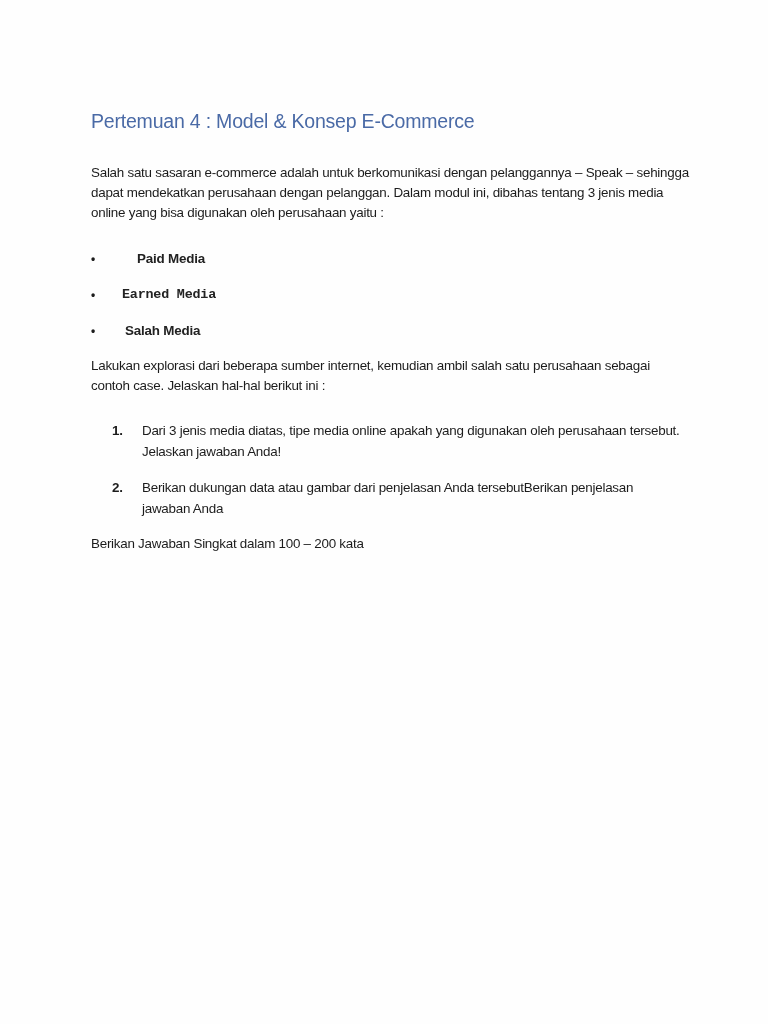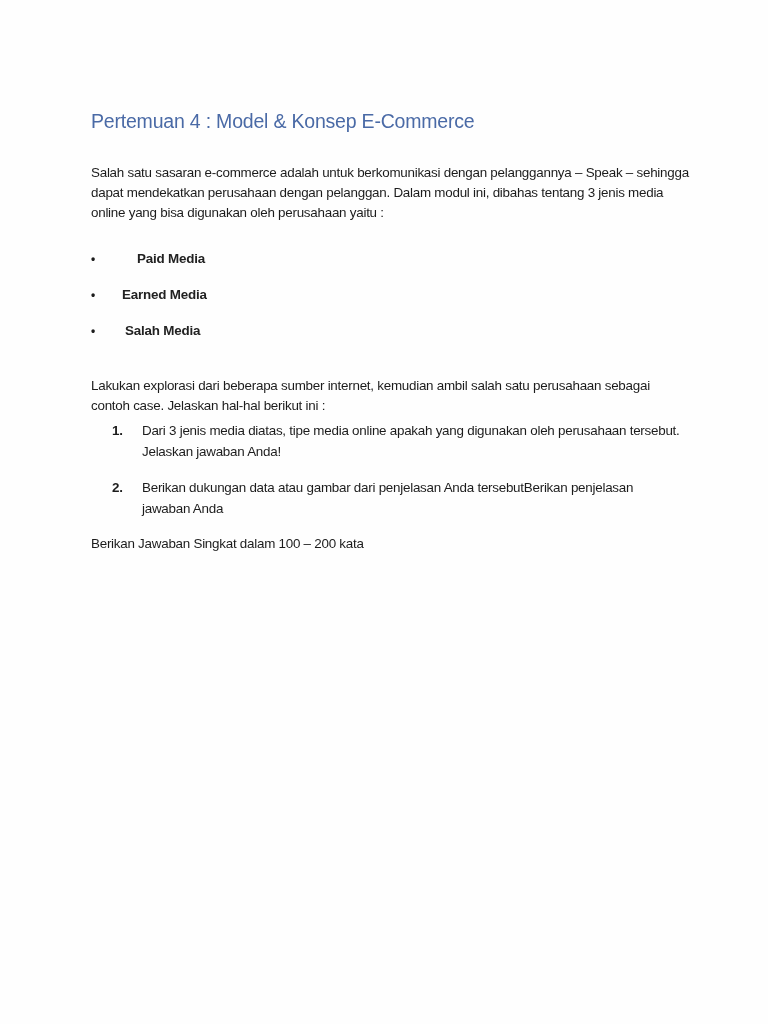--- a/index.html
+++ b/index.html
@@ -37,21 +37,21 @@
     .para {
       position: absolute;
       left: 91px;
       width: 600px;
       font-size: 13.4px;
       line-height: 20px;
       letter-spacing: -0.25px;
       margin: 0;
     }
     .p1 { top: 163px; }
-    .p2 { top: 376px; }
+    .p2 { top: 356px; }
     .p3 { top: 534px; }
 
     .bullet-row {
       position: absolute;
       left: 91px;
       height: 20px;
       font-size: 13.4px;
       line-height: 20px;
       white-space: nowrap;
     }
@@ -105,21 +105,21 @@
 
   <p class="para p1">Salah satu sasaran e-commerce adalah untuk berkomunikasi dengan pelanggannya – Speak – sehingga dapat mendekatkan perusahaan dengan pelanggan. Dalam modul ini, dibahas tentang 3 jenis media online yang bisa digunakan oleh perusahaan yaitu :</p>
 
   <div class="bullet-list">
     <div class="bullet-row b1">
       <span class="bullet-dot">•</span>
       <span class="bullet-text" style="left:34px;margin-left:12px;">Paid Media</span>
     </div>
     <div class="bullet-row b2">
       <span class="bullet-dot">•</span>
-      <span class="bullet-text" style="left:31px;">Earned Media</span>
+      <span class="bullet-text" style="left:31px;font-family:Liberation Mono, monospace;">Earned Media</span>
     </div>
     <div class="bullet-row b3">
       <span class="bullet-dot">•</span>
       <span class="bullet-text" style="left:34px;">Salah Media</span>
     </div>
   </div>
 
   <p class="para p2">Lakukan explorasi dari beberapa sumber internet, kemudian ambil salah satu perusahaan sebagai contoh case. Jelaskan hal-hal berikut ini :</p>
 
   <div class="numbered-list">

